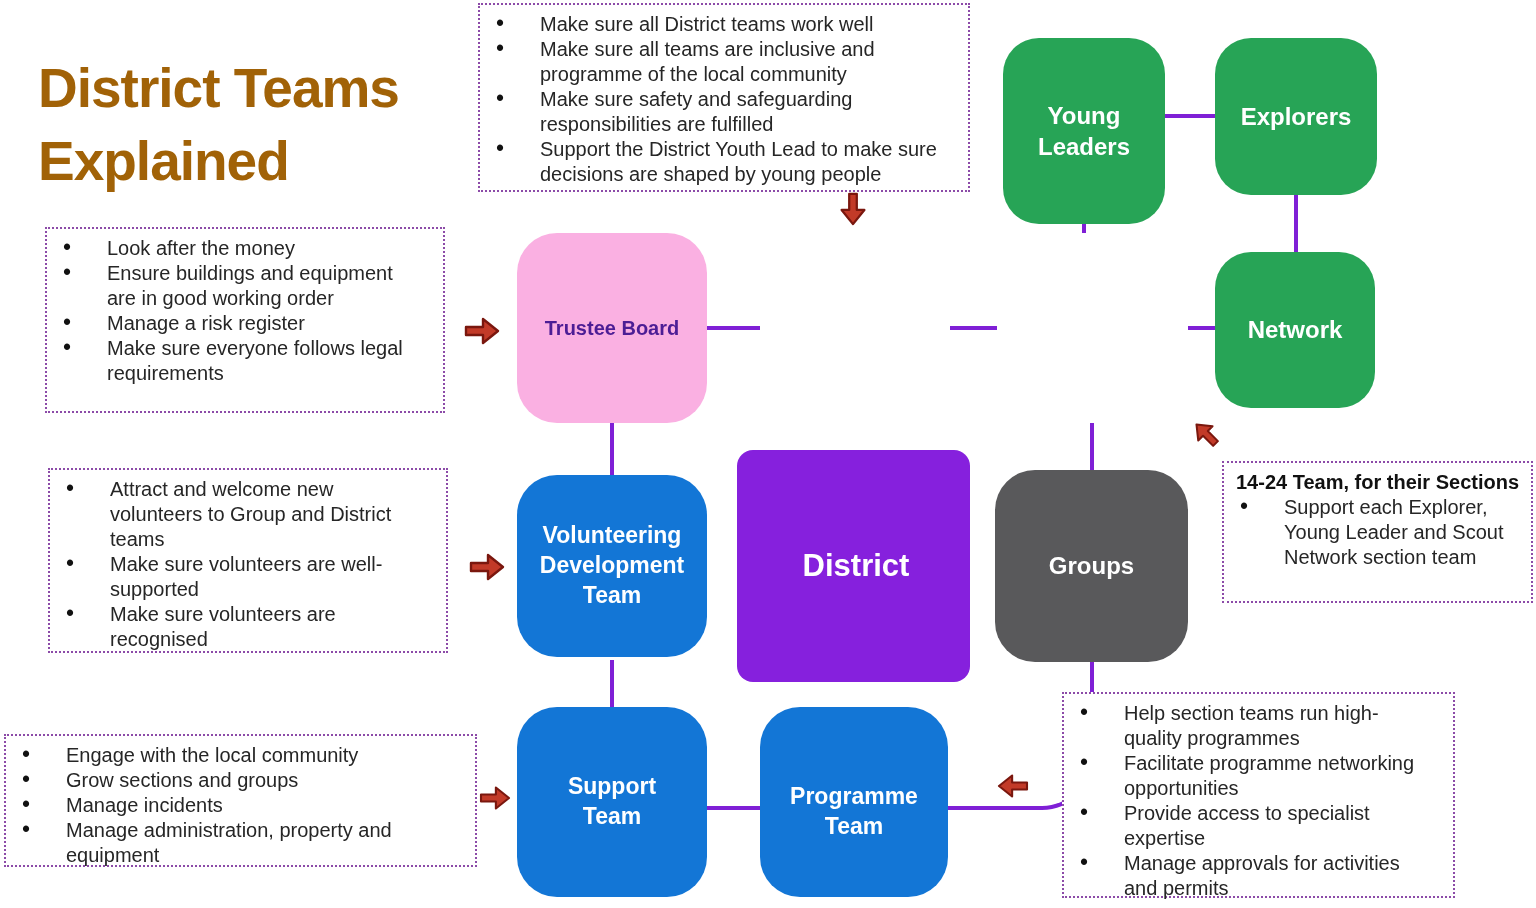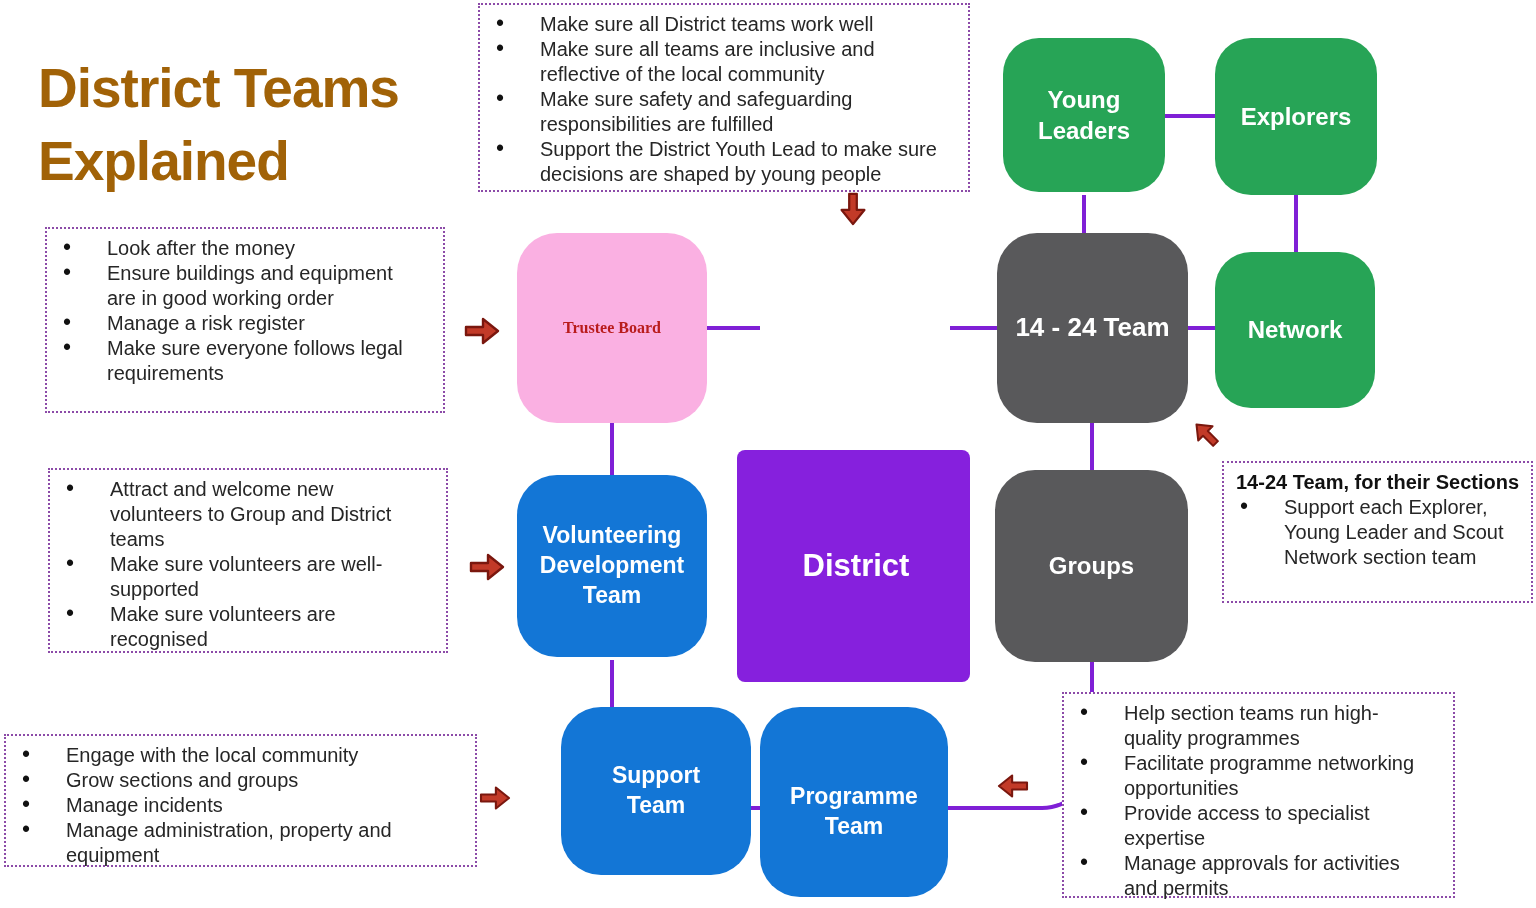--- a/index.html
+++ b/index.html
@@ -22,26 +22,26 @@
   .note li { position:relative; padding-left:60px; line-height:25px; }
   .note li::before { content:"\2022"; position:absolute; left:16px; top:-1px; font-size:23px; color:#111; }
   .note .note-heading { font-weight:700; padding-left:12px; line-height:25px; color:#111; }
 
   
   .node {
     position:absolute; display:flex; align-items:center; justify-content:center;
     text-align:center; border-radius:40px; font-weight:700; font-size:23px;
     line-height:1.3; color:#ffffff; padding:6px;
   }
-  .node.pink     { background:#fab0e2; color:#b91c1c; font-size:16px;font-family:Liberation Serif, serif; }
+  .node.pink     { background:#fab0e2; color:#4c1d95; font-size:20px; }
   .node.gray     { background:#a9a9ac; color:#1f1f1f; font-size:24px; }
   .node.darkgray { background:#59595b; color:#ffffff; }
   .node.green    { background:#27a456; color:#ffffff; font-size:24px; border-radius:36px; }
   .node.blue     { background:#1376d6; color:#ffffff; }
-  .node.purple   { background:#8620dd; color:#ffffff; font-size:31px; border-radius:8px;padding-left:11px; }
+  .node.purple   { background:#8620dd; color:#ffffff; font-size:31px; border-radius:16px;padding-left:11px; }
   .node.team1424 { font-size:26px; }
 
   
   .line { position:absolute; background:#7f1fd6; }
   .curve {
     position:absolute; left:948px; top:662px; width:146px; height:148px;
     border-right:4px solid #7f1fd6; border-bottom:4px solid #7f1fd6;
     border-bottom-right-radius:52px; background:transparent;
   }
 
@@ -68,25 +68,22 @@
   <div class="line" style="left:610px; top:660px; width:4px; height:47px;"></div>
   <div class="line" style="left:1090px; top:423px; width:4px; height:47px;"></div>
   <div class="line" style="left:705px; top:806px; width:57px; height:4px;"></div>
   <div class="curve"></div>
 
   <div class="node pink" style="left:517px; top:233px; width:190px; height:190px;">
     <span>Trustee Board</span>
   </div>
 
 
-  <div class="node darkgray team1424" style="left:997px; top:233px; width:191px; height:190px;">
-    <span>14 - 24 Team</span>
-  </div>
 
-  <div class="node green" style="left:1003px; top:38px; width:162px; height:154px;">
+  <div class="node green" style="left:1003px; top:38px; width:162px; height:186px;">
     <span style="width:110px;">Young Leaders</span>
   </div>
 
   <div class="node green" style="left:1215px; top:38px; width:162px; height:157px;">
     <span>Explorers</span>
   </div>
 
   <div class="node green" style="left:1215px; top:252px; width:160px; height:156px;">
     <span>Network</span>
   </div>
@@ -96,32 +93,32 @@
   </div>
 
   <div class="node purple" style="left:737px; top:450px; width:233px; height:232px;">
     <span>District</span>
   </div>
 
   <div class="node darkgray" style="left:995px; top:470px; width:193px; height:192px; font-size:24px;">
     <span>Groups</span>
   </div>
 
-  <div class="node blue" style="left:517px; top:707px; width:190px; height:168px;margin-left:44px;">
+  <div class="node blue" style="left:517px; top:707px; width:190px; height:190px;">
     <span style="width:120px;">Support Team</span>
   </div>
 
   <div class="node blue" style="left:760px; top:707px; width:188px; height:190px;">
     <span style="width:150px;margin-top:19px;">Programme Team</span>
   </div>
 
   <div class="note" style="left:478px; top:3px; width:492px; height:189px; padding-right:12px;">
     <ul>
         <li>Make sure all District teams work well</li>
-        <li>Make sure all teams are inclusive and reflective of the local community</li>
+        <li>Make sure all teams are inclusive and programme of the local community</li>
         <li>Make sure safety and safeguarding responsibilities are fulfilled</li>
         <li>Support the District Youth Lead to make sure decisions are shaped by young people</li>
       </ul>
   </div>
 
   <div class="note" style="left:45px; top:227px; width:400px; height:186px; padding-right:28px;">
     <ul>
         <li>Look after the money</li>
         <li>Ensure buildings and equipment are in good working order</li>
         <li>Manage a risk register</li>

